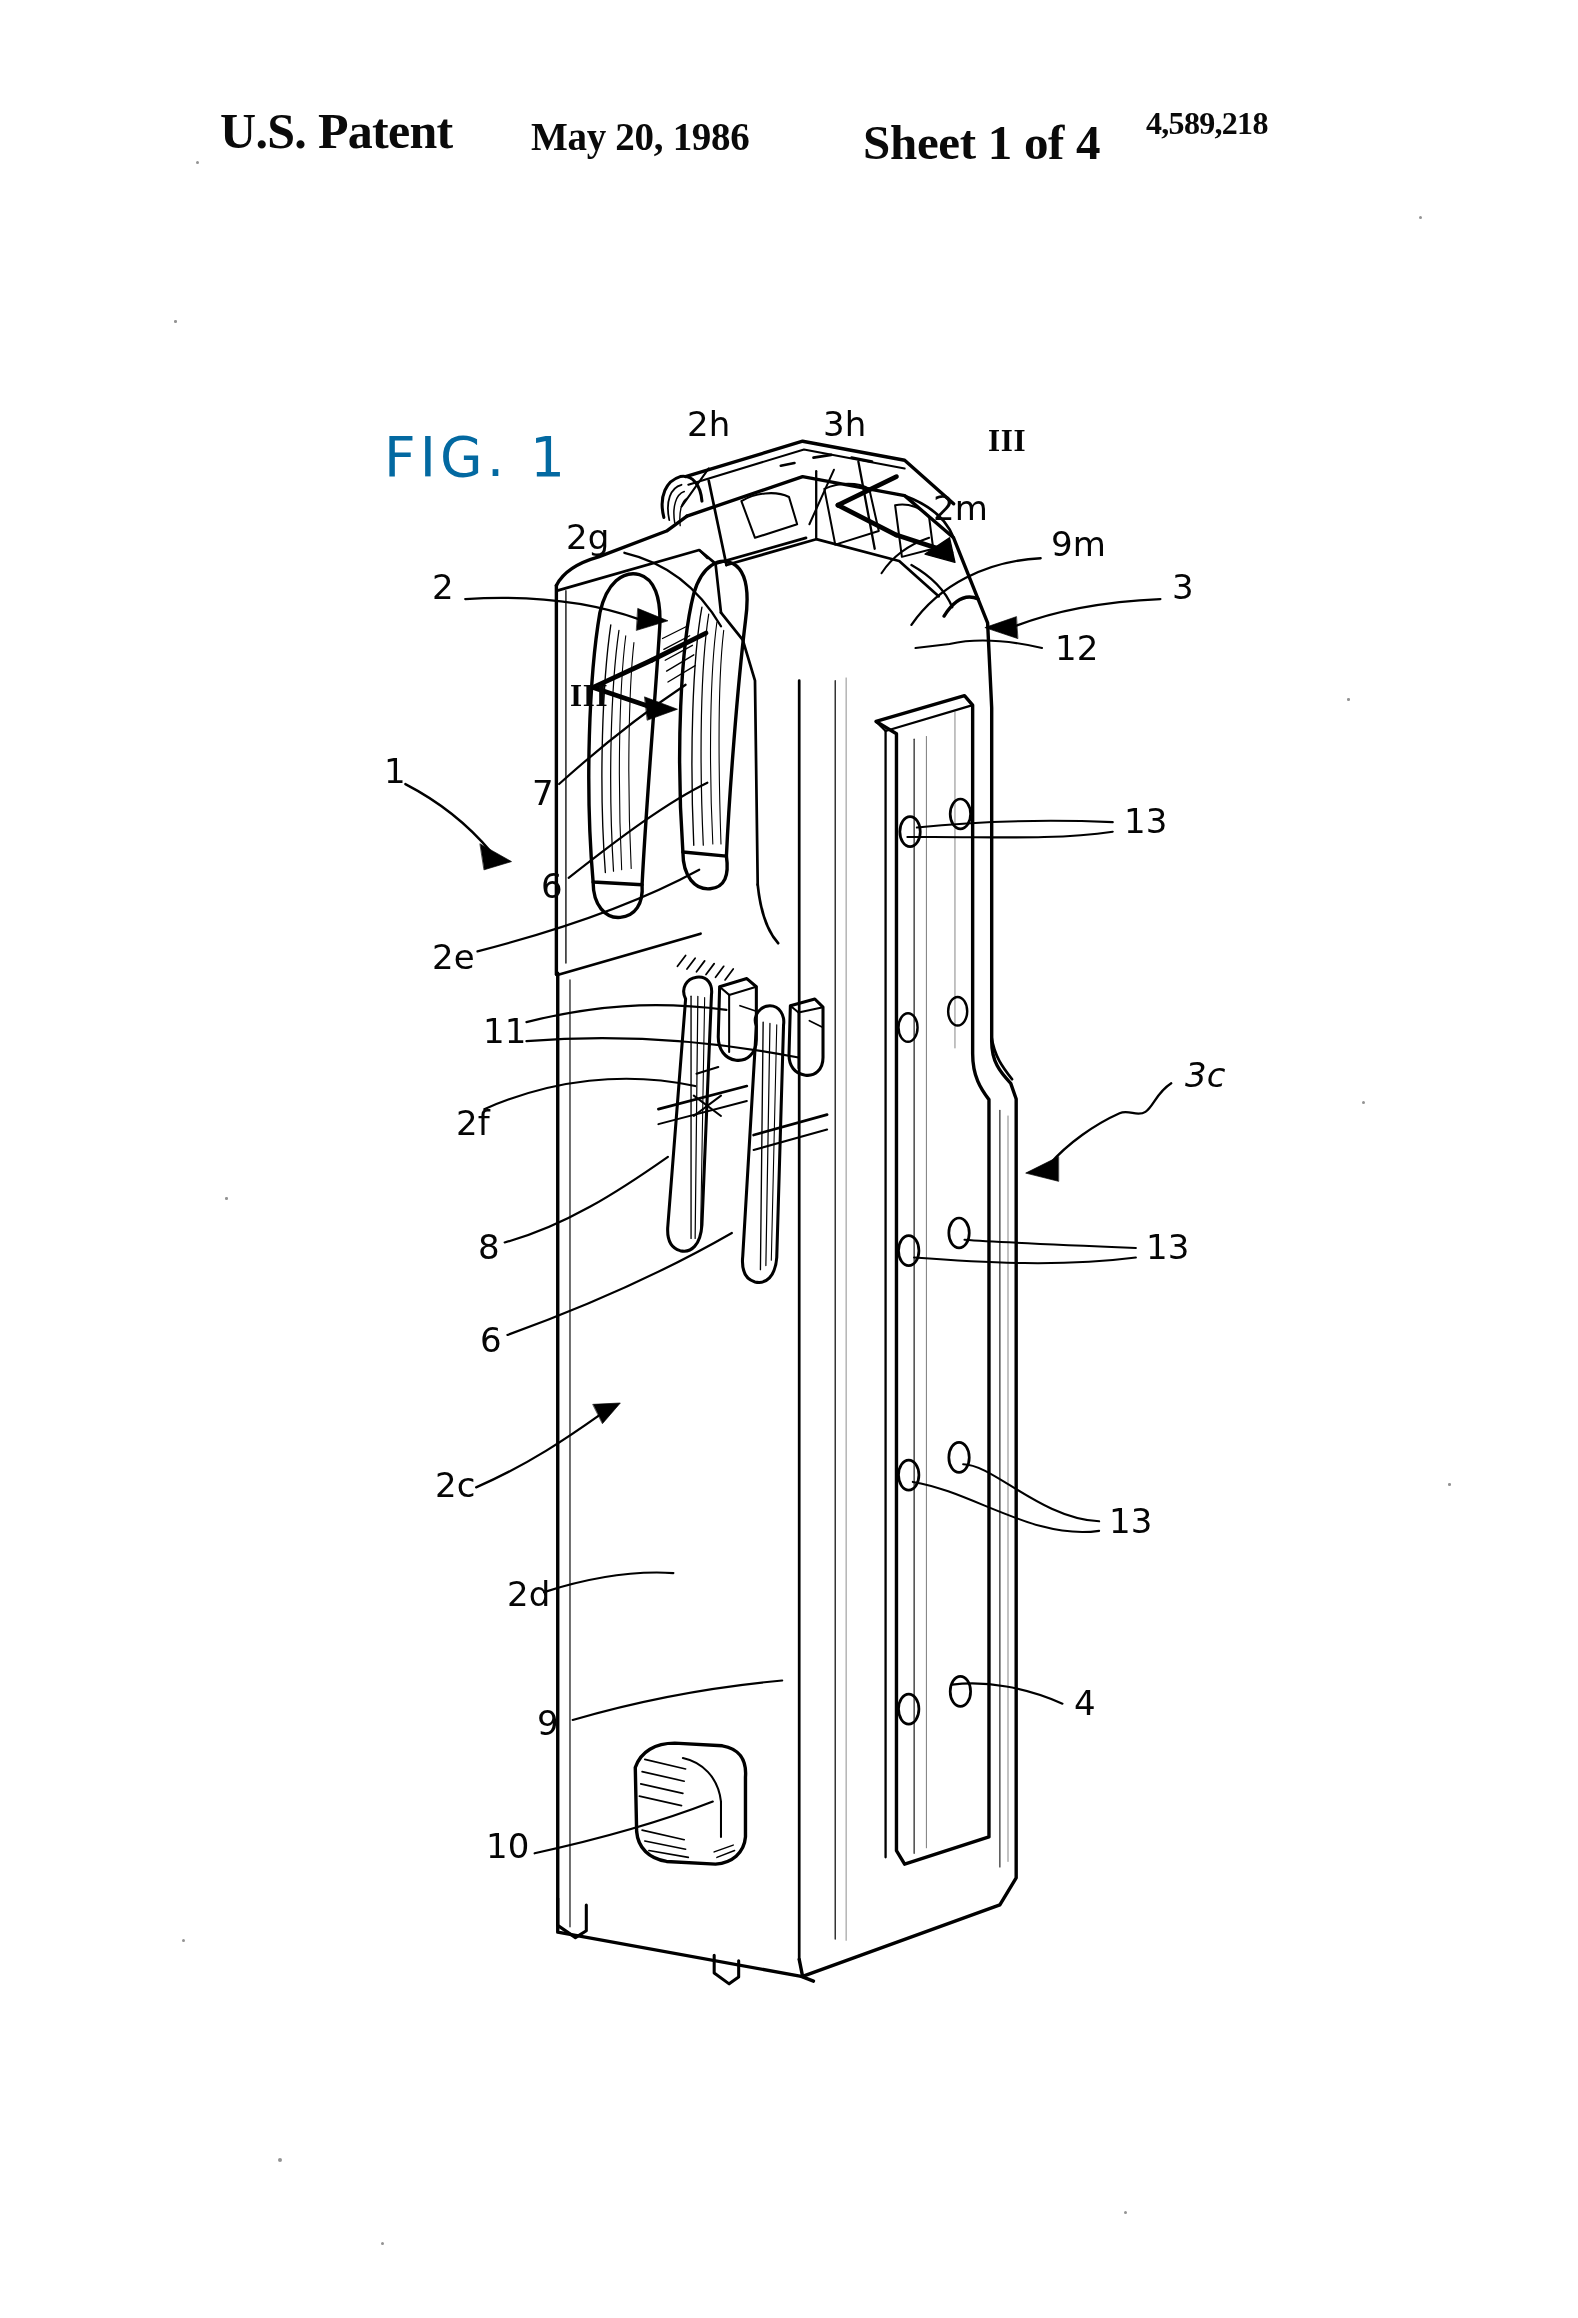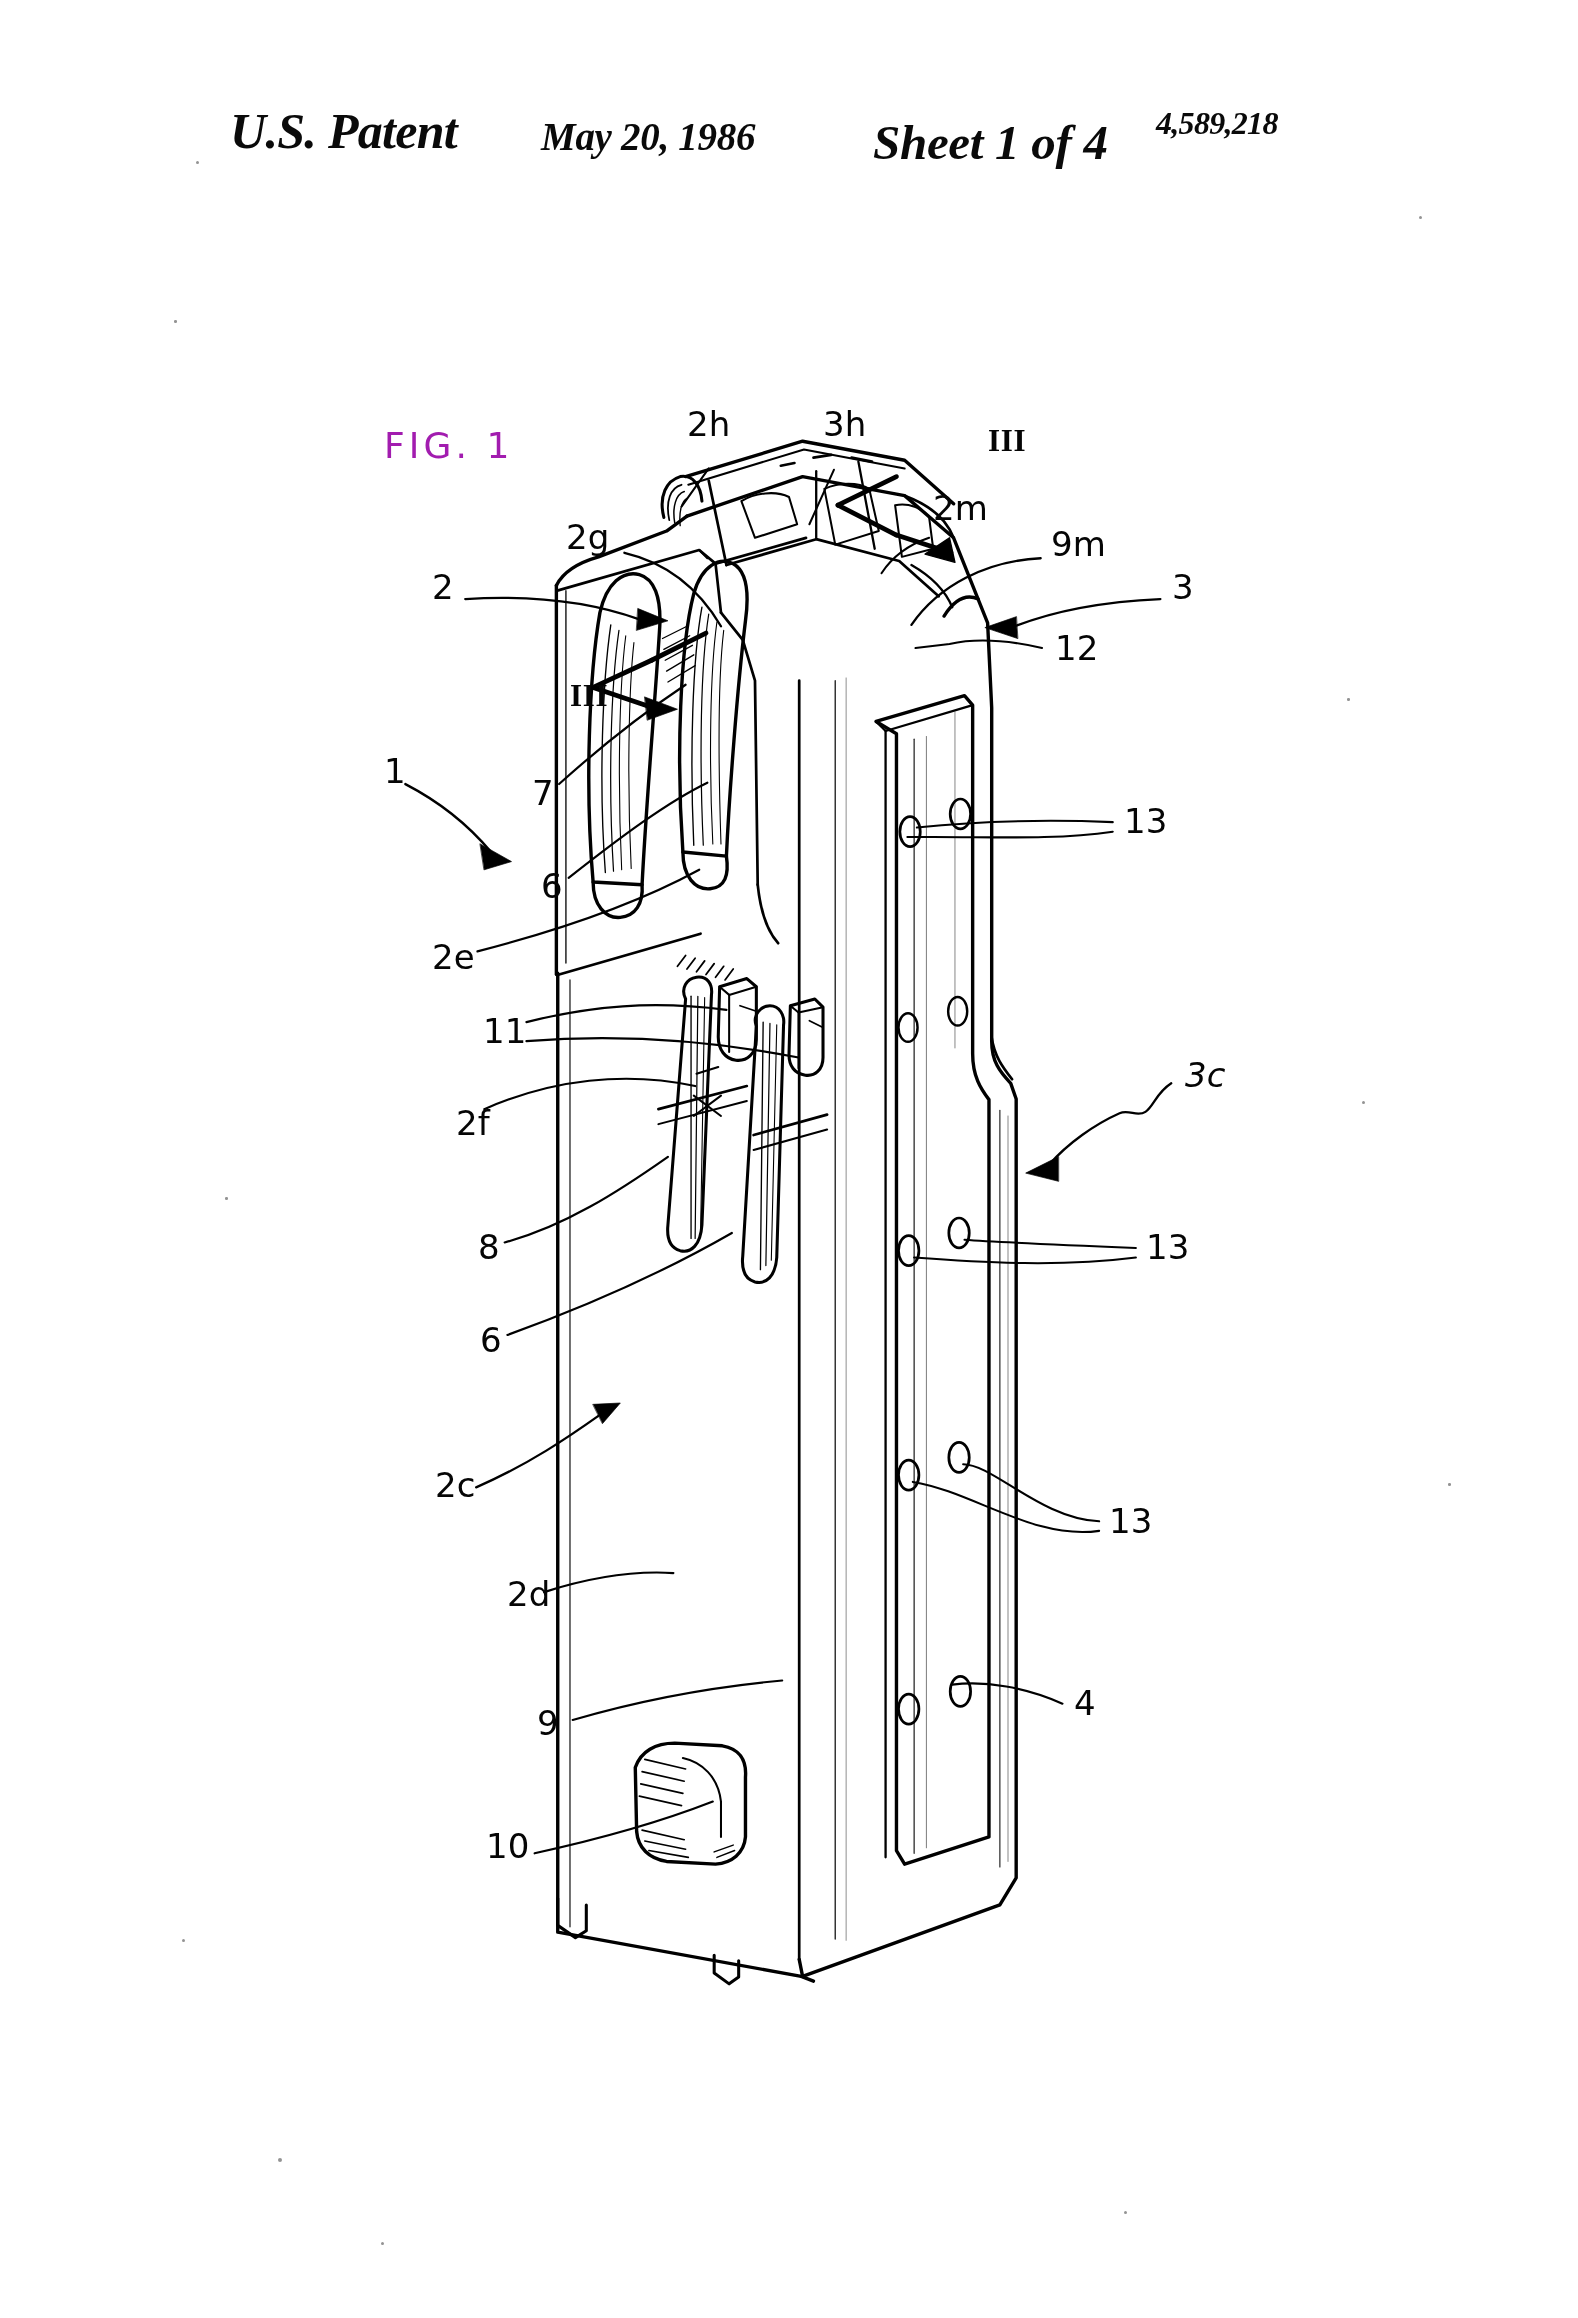--- a/index.html
+++ b/index.html
@@ -12,25 +12,24 @@
     height: 2319px;
     position: relative;
     font-family: "Liberation Serif", serif;
     color: #000000;
     overflow: hidden;
   }
 
   
   #patent-header {
     position: absolute;
-    left: 14px;
+    left: 4px;
     top: 102px;
     width: 1432px;
     height: 75px;
-    font-style: italic;
   }
   .hdr-item {
     position: absolute;
     white-space: nowrap;
     color: #0a0a0a;
     font-family: "Liberation Serif", serif;
   }
   #hdr-office {
     left: 216px;
     top: 0px;
@@ -60,23 +59,23 @@
     font-weight: bold;
     letter-spacing: -0.7px;
   }
 
   
   #figure-title {
     position: absolute;
     left: 384px;
     top: 425px;
     font-family: "DejaVu Sans", sans-serif;
-    font-size: 36px;
+    font-size: 55px;
     letter-spacing: 4.1px;
-    color: #a21caf;
+    color: #0369a1;
     text-align: right;
   }
 
   
   #drawing-canvas {
     position: absolute;
     left: 0;
     top: 0;
     width: 1578px;
     height: 2319px;

